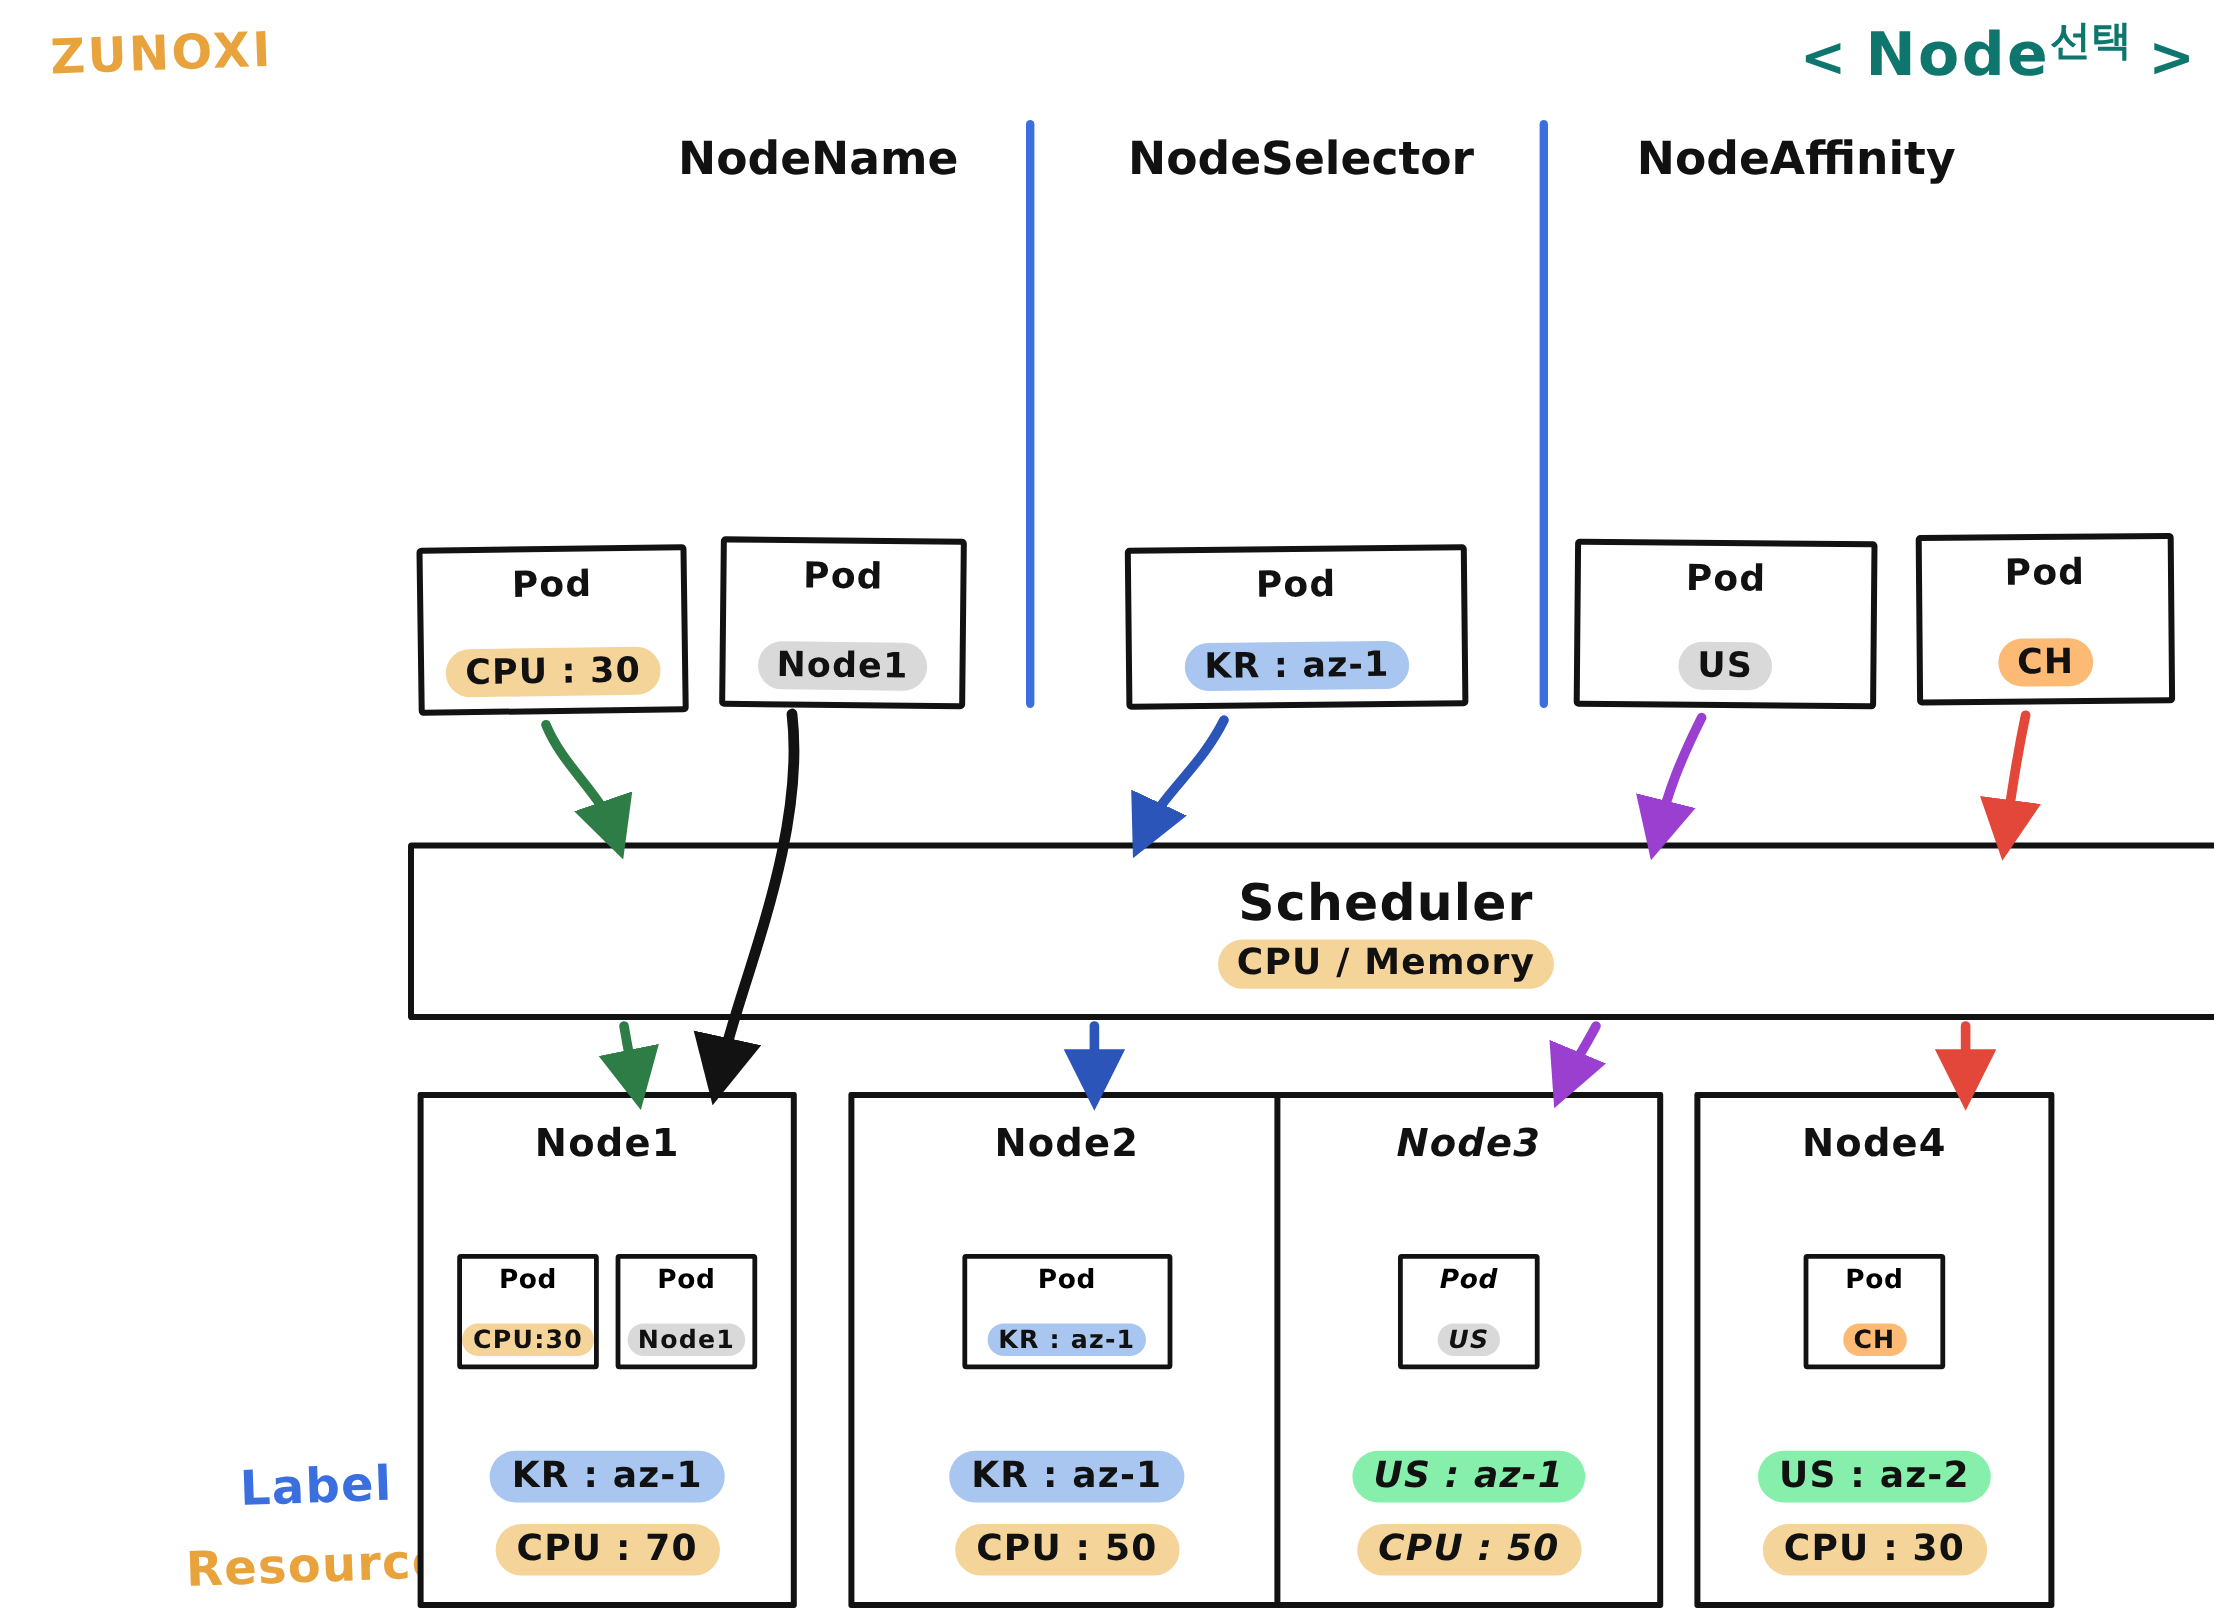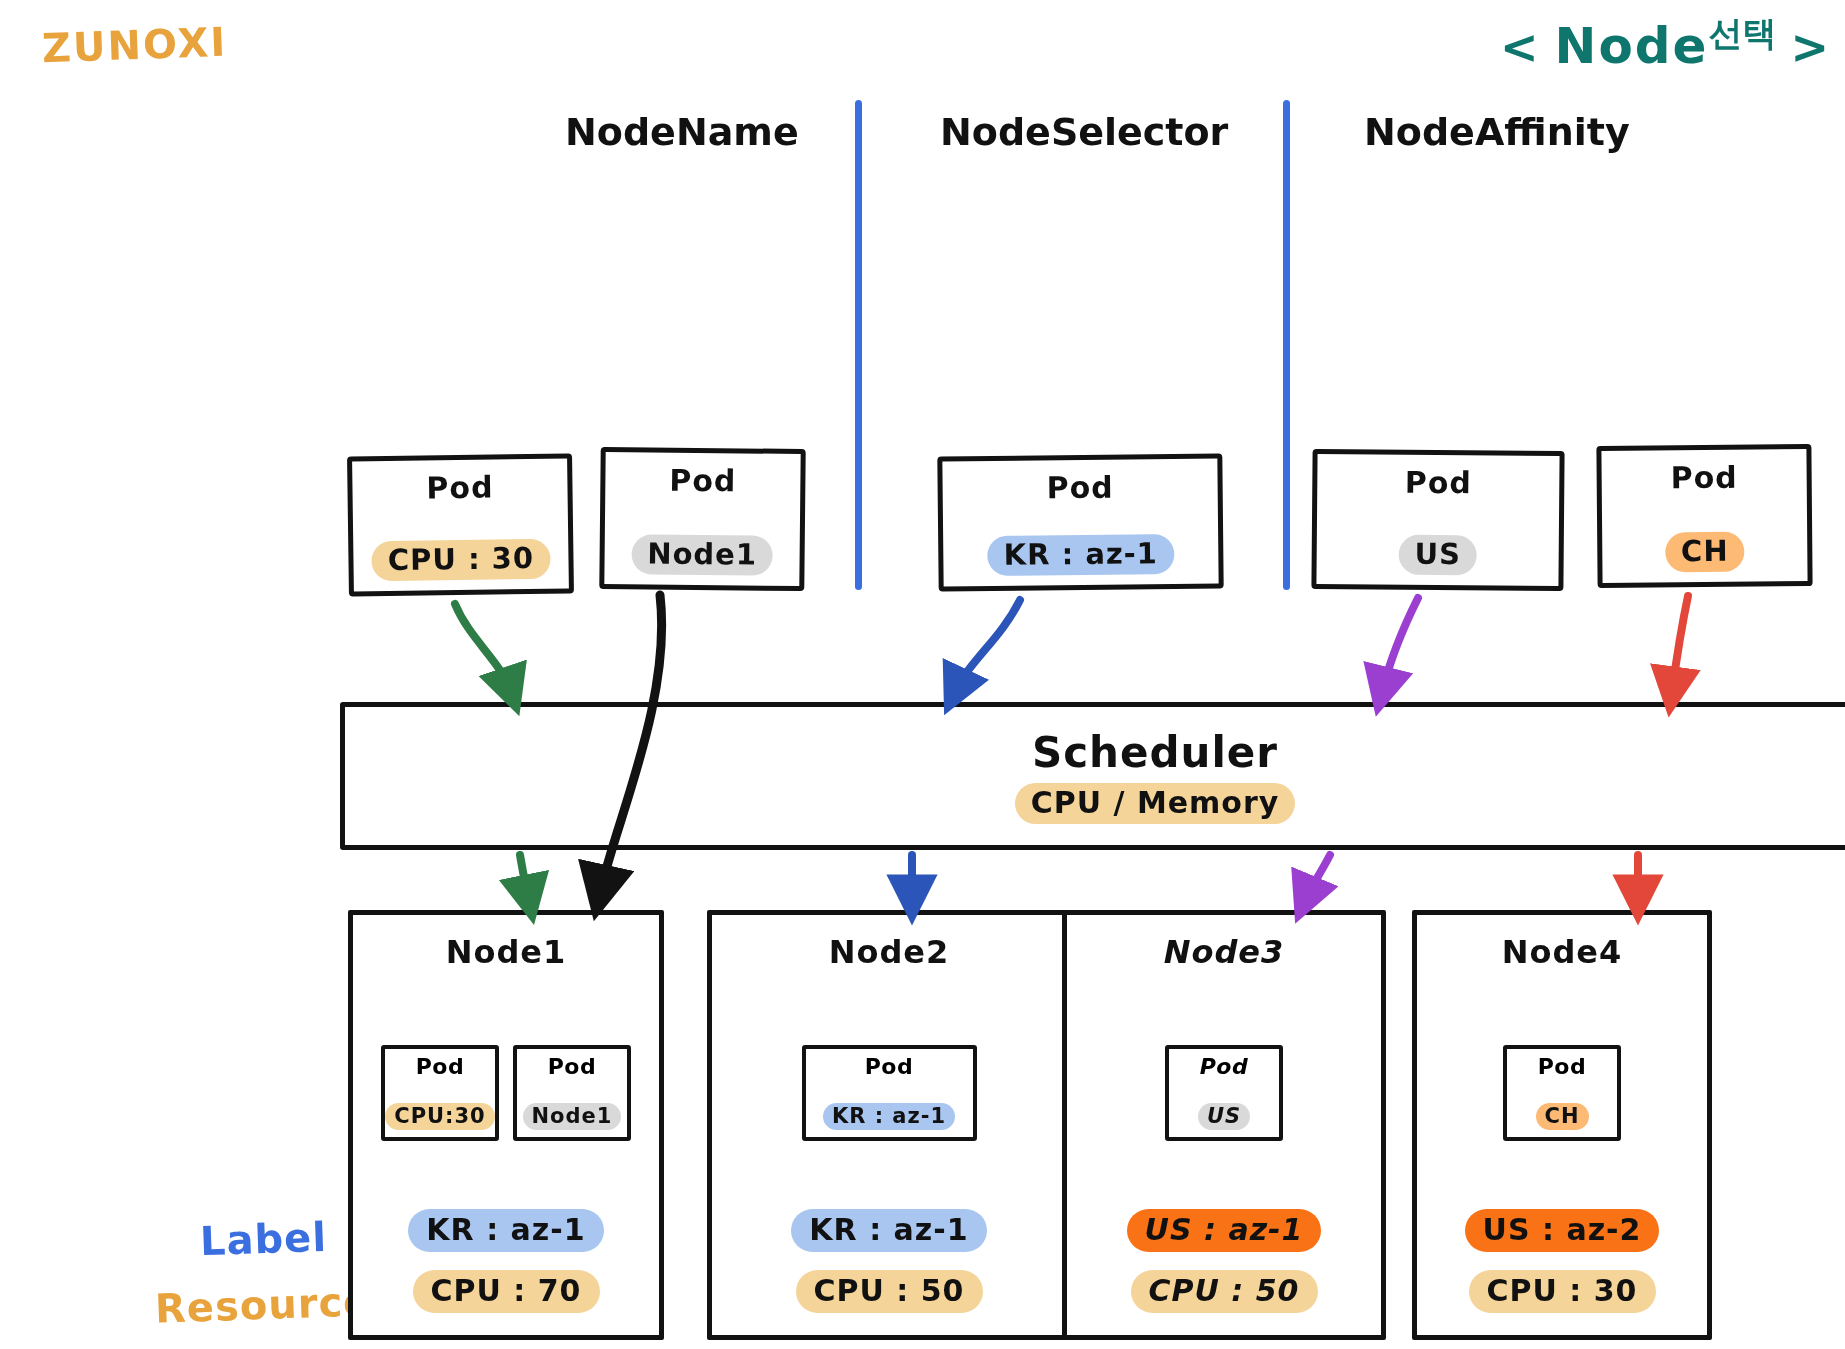--- a/index.html
+++ b/index.html
@@ -60,21 +60,21 @@
     padding:2px 16px 4px 16px;
     border-radius:22px;
     font-size:29px;font-weight:700;color:#111;
     letter-spacing:1px;
     white-space:nowrap;
   }
   .tag-orange{background:#f5d49a;}
   .tag-gray{background:#d9d9d9;}
   .tag-blue{background:#a8c6f0;}
   .tag-tan{background:#fdba74;}
-  .tag-pink{background:#f97316;}
+  .tag-pink{background:#86efac;}
 
   .podbox .tag-wrap{margin-top:auto;margin-bottom:10px;}
 
   
   #pod-cpu30{left:348px;top:455px;width:225px;height:140px;transform:rotate(-0.8deg);}
   #pod-node1{left:600px;top:448px;width:205px;height:142px;transform:rotate(0.6deg);}
   #pod-kr{left:938px;top:455px;width:285px;height:135px;transform:rotate(-0.6deg);}
   #pod-us{left:1312px;top:450px;width:252px;height:140px;transform:rotate(0.5deg);}
   #pod-ch{left:1597px;top:445px;width:215px;height:142px;transform:rotate(-0.5deg);}
 

